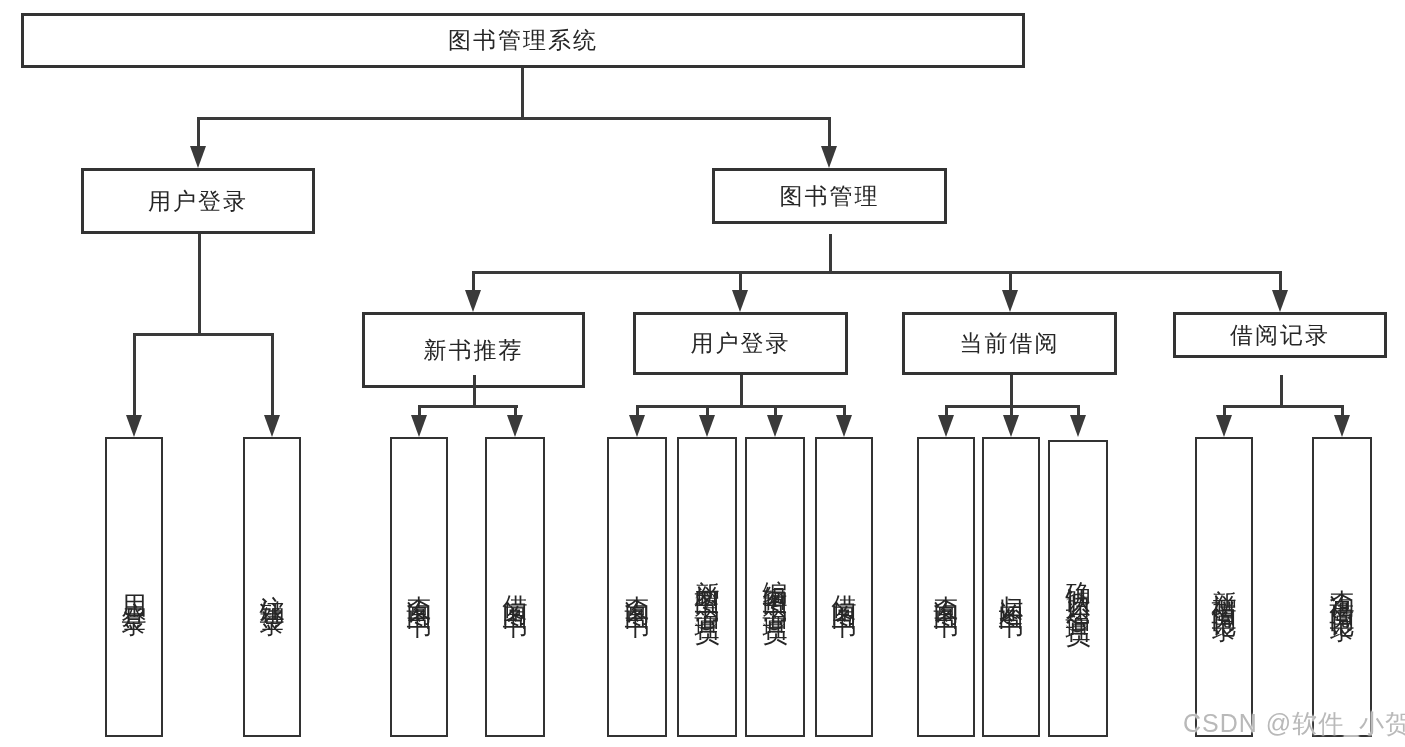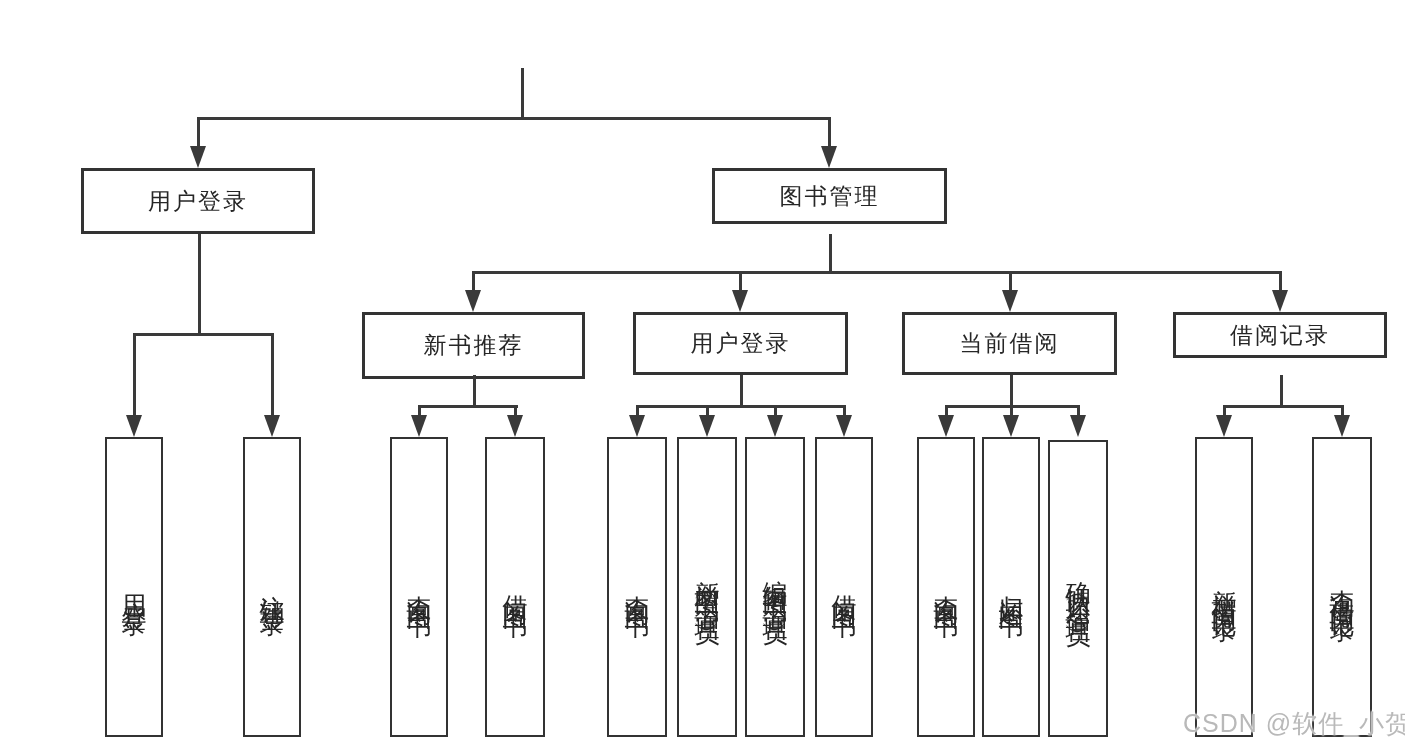--- a/index.html
+++ b/index.html
@@ -30,29 +30,32 @@
     position:absolute; left:1183px; top:707px; z-index:6;
     font-size:25px; color:#b9b9b9; letter-spacing:1px; white-space:nowrap;
     text-shadow:0 0 3px #ffffff, 0 0 2px #ffffff;
   }
 </style>
 </head>
 <body>
 
 <div class="canvas">
 
+  <div class="node hbox" style="left:21px;top:13px;width:1004px;height:55px;">
+    <span>图书管理系统</span>
+  </div>
 
   <div class="node hbox" style="left:81px;top:168px;width:234px;height:66px;">
     <span>用户登录</span>
   </div>
   <div class="node hbox" style="left:712px;top:168px;width:235px;height:56px;">
     <span>图书管理</span>
   </div>
 
-  <div class="node hbox" style="left:362px;top:312px;width:223px;height:67px;">
+  <div class="node hbox" style="left:362px;top:312px;width:223px;height:76px;">
     <span>新书推荐</span>
   </div>
   <div class="node hbox" style="left:633px;top:312px;width:215px;height:63px;">
     <span>用户登录</span>
   </div>
   <div class="node hbox" style="left:902px;top:312px;width:215px;height:63px;font-family:Liberation Serif, serif;">
     <span>当前借阅</span>
   </div>
   <div class="node hbox" style="left:1173px;top:312px;width:214px;height:46px;">
     <span>借阅记录</span>

